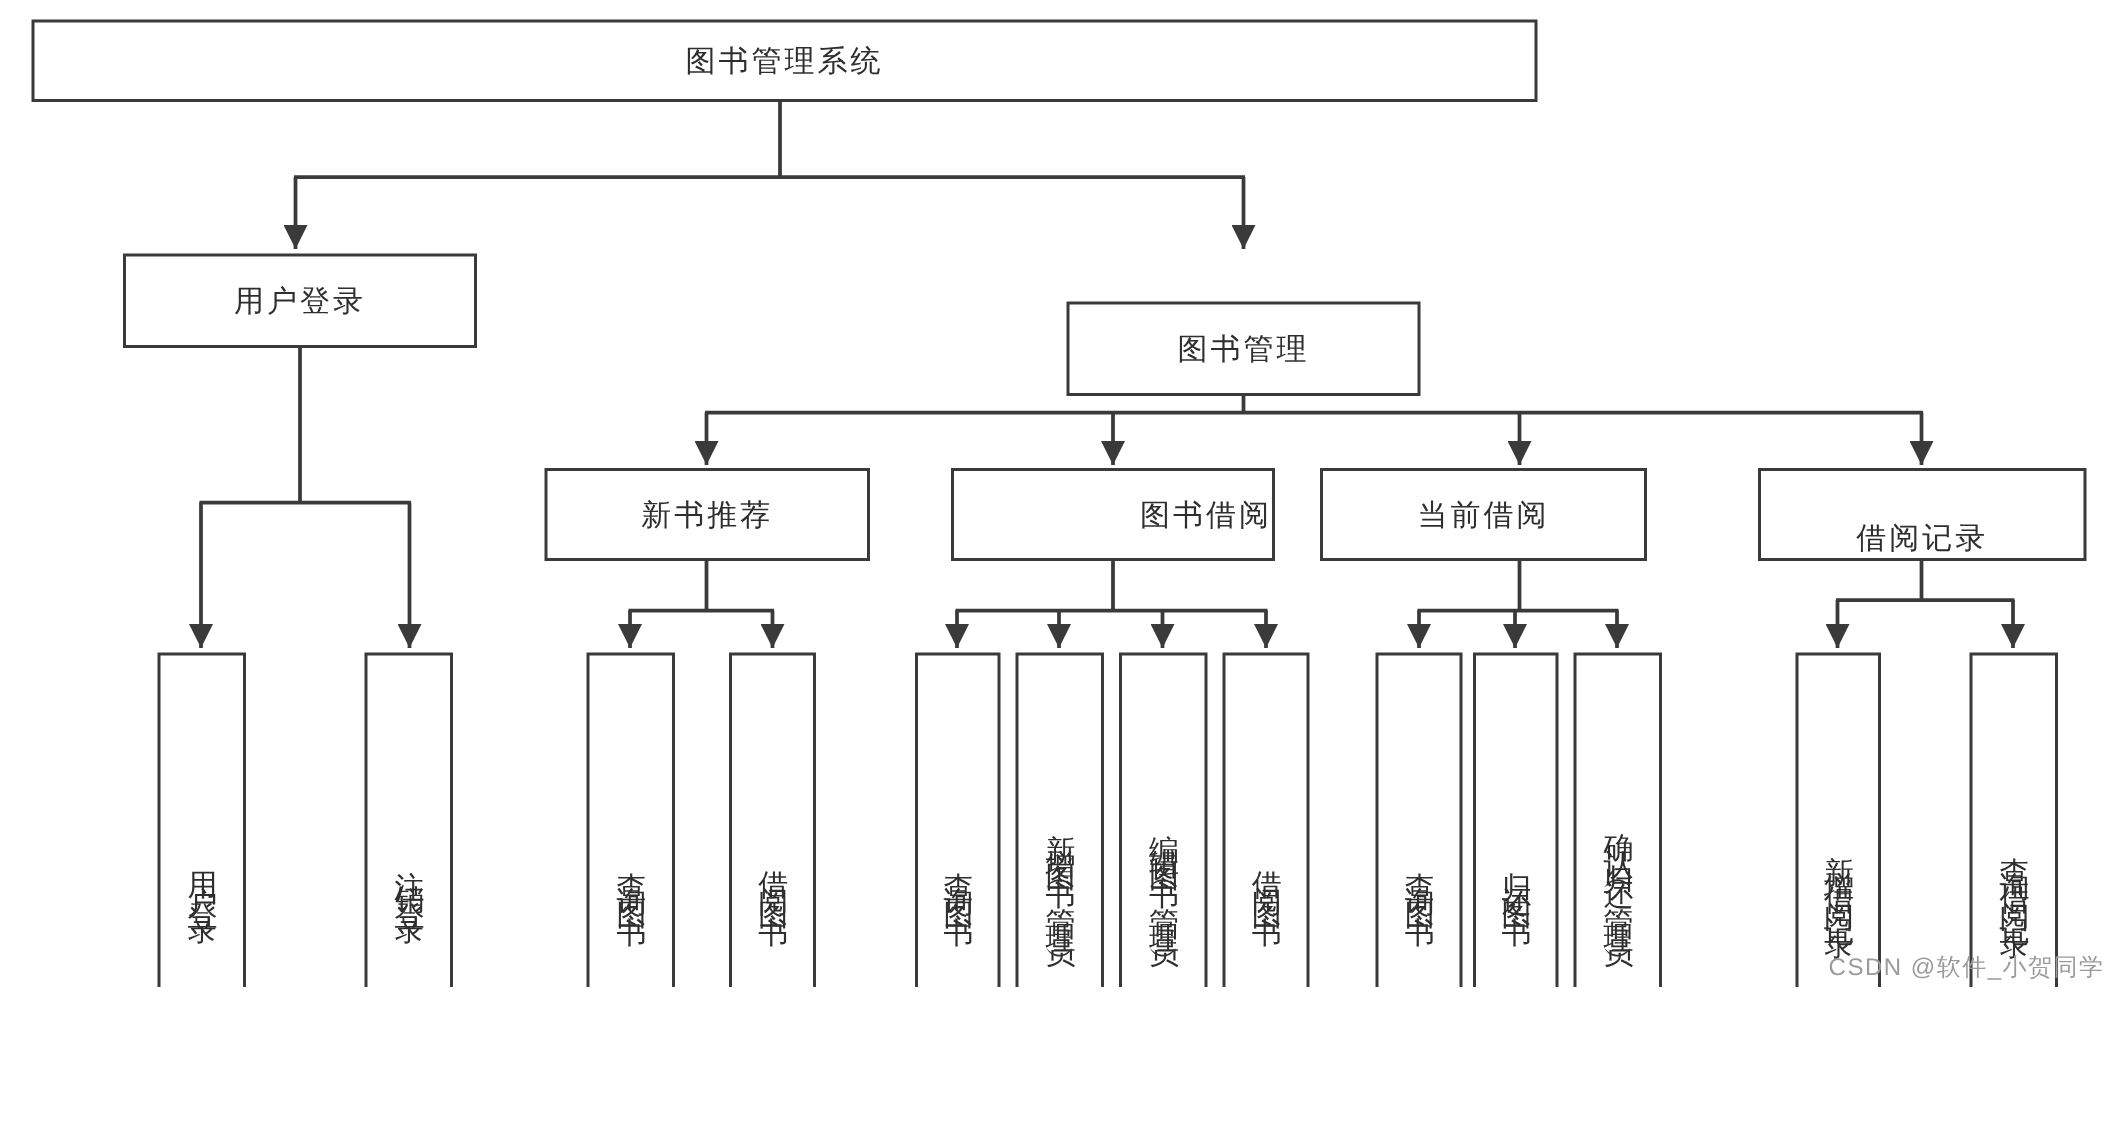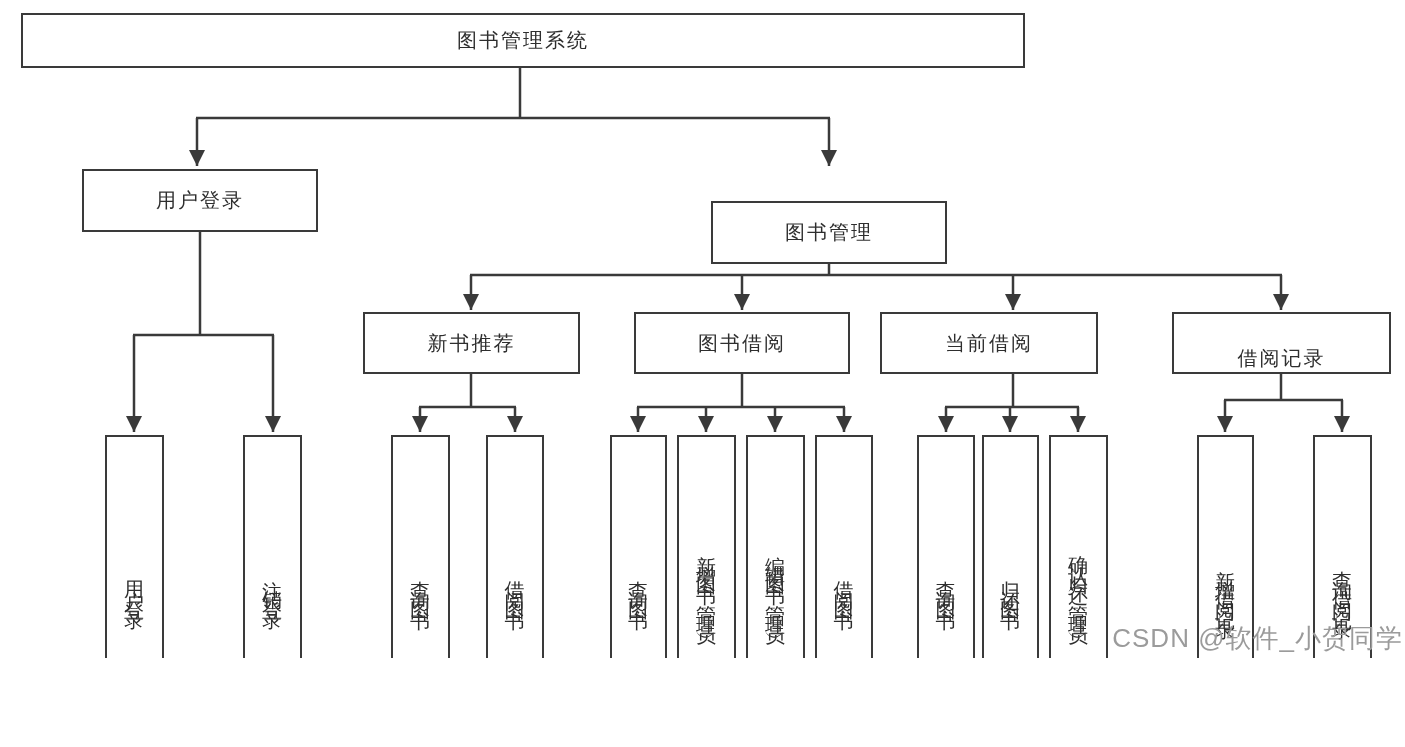--- a/index.html
+++ b/index.html
@@ -50,21 +50,21 @@
     writing-mode: vertical-rl;
     text-orientation: mixed;
     letter-spacing: 10px;
     white-space: normal;
     line-height: 1;
   }
   .watermark {
     position: absolute;
     right: 2px;
     bottom: 2px;
-    font-size: 26px;
+    font-size: 16px;
     color: var(--watermark);
     letter-spacing: 1px;
     white-space: nowrap;
   }
 </style>
 </head>
 <body>
 
 <div class="canvas">
 
@@ -123,21 +123,21 @@
   <div class="node" style="left:82px; top:169px; width:236px; height:63px;">
     <span class="lbl">用户登录</span>
   </div>
   <div class="node" style="left:711px; top:169px; width:236px; height:63px;margin-top:32px;">
     <span class="lbl">图书管理</span>
   </div>
 
   <div class="node" style="left:363px; top:312px; width:217px; height:62px;">
     <span class="lbl">新书推荐</span>
   </div>
-  <div class="node" style="left:634px; top:312px; width:216px; height:62px;">
+  <div class="node" style="left:634px; top:312px; width:216px; height:62px;justify-content:flex-end;">
     <span class="lbl">图书借阅</span>
   </div>
   <div class="node" style="left:880px; top:312px; width:218px; height:62px;">
     <span class="lbl">当前借阅</span>
   </div>
   <div class="node" style="left:1172px; top:312px; width:219px; height:62px;align-items:flex-end;">
     <span class="lbl">借阅记录</span>
   </div>
 
   <div class="node leaf" style="left:105px; top:435px; width:59px; height:300px;">

